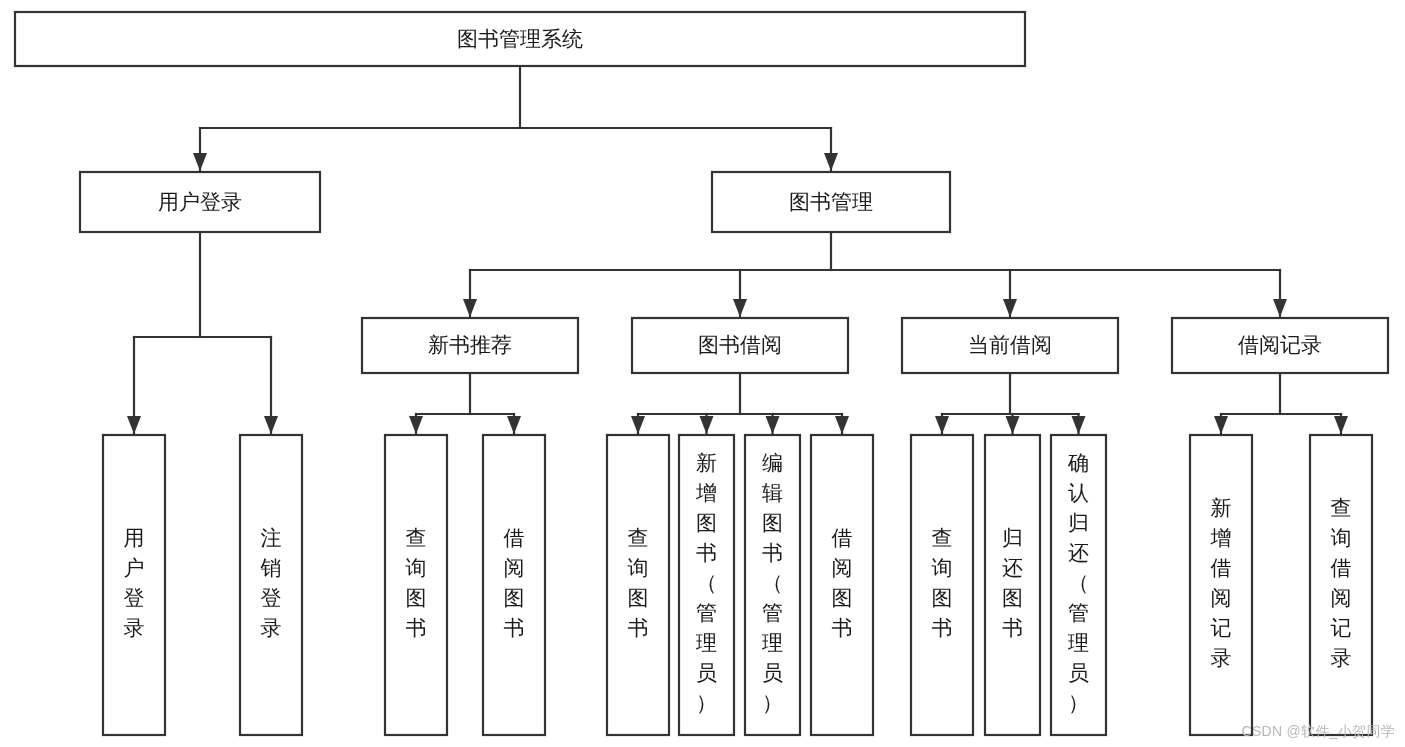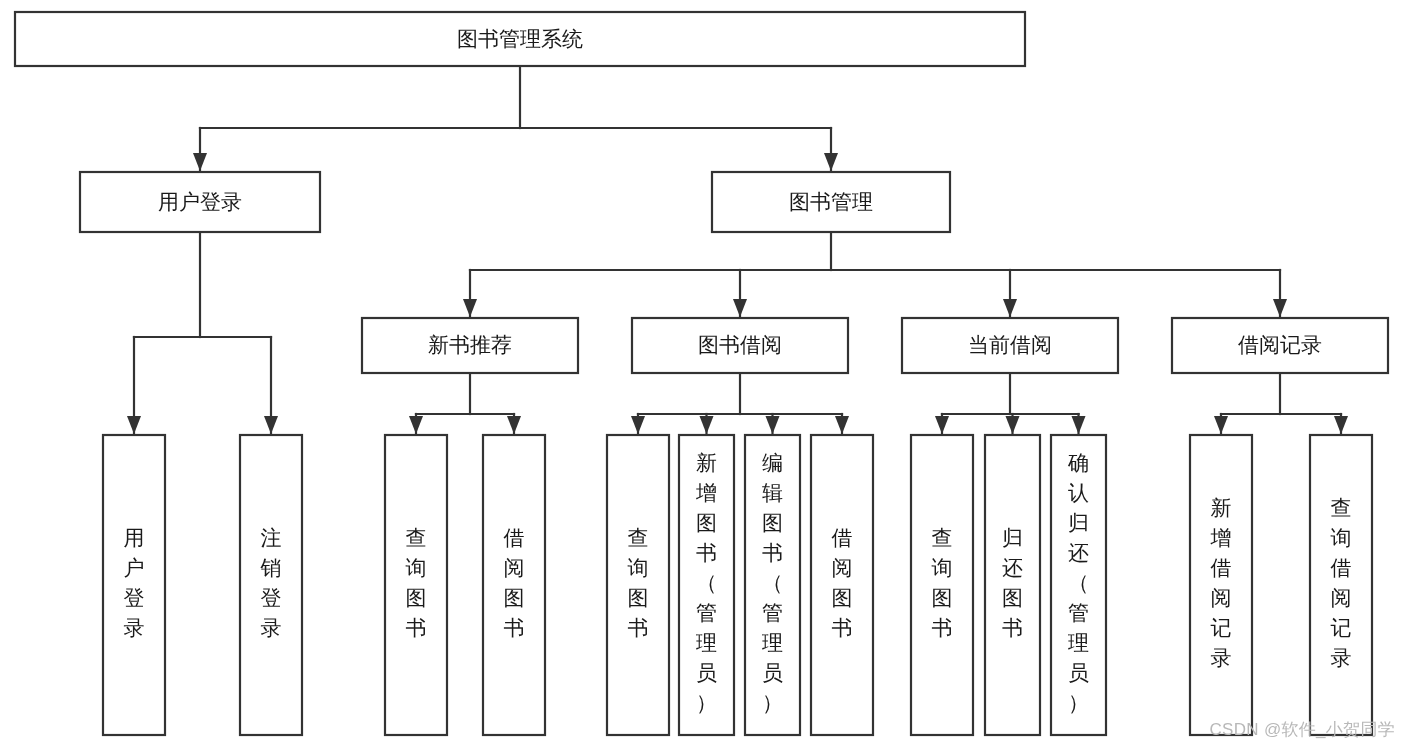--- a/index.html
+++ b/index.html
@@ -52,21 +52,21 @@
     fill: #1a1a1a;
     font-family: "Liberation Sans", "DejaVu Sans", sans-serif;
     font-size: 21px;
     text-anchor: middle;
   }
   .watermark {
     position: absolute;
     right: 10px;
     bottom: 6px;
     font-family: "Liberation Sans", "DejaVu Sans", sans-serif;
-    font-size: 17px;
+    font-size: 14px;
     color: #b8b8b8;
     white-space: nowrap;
     letter-spacing: 0.3px;
     pointer-events: none;
   }
 </style>
 </head>
 <body>
 
 <div id="diagram-root">

